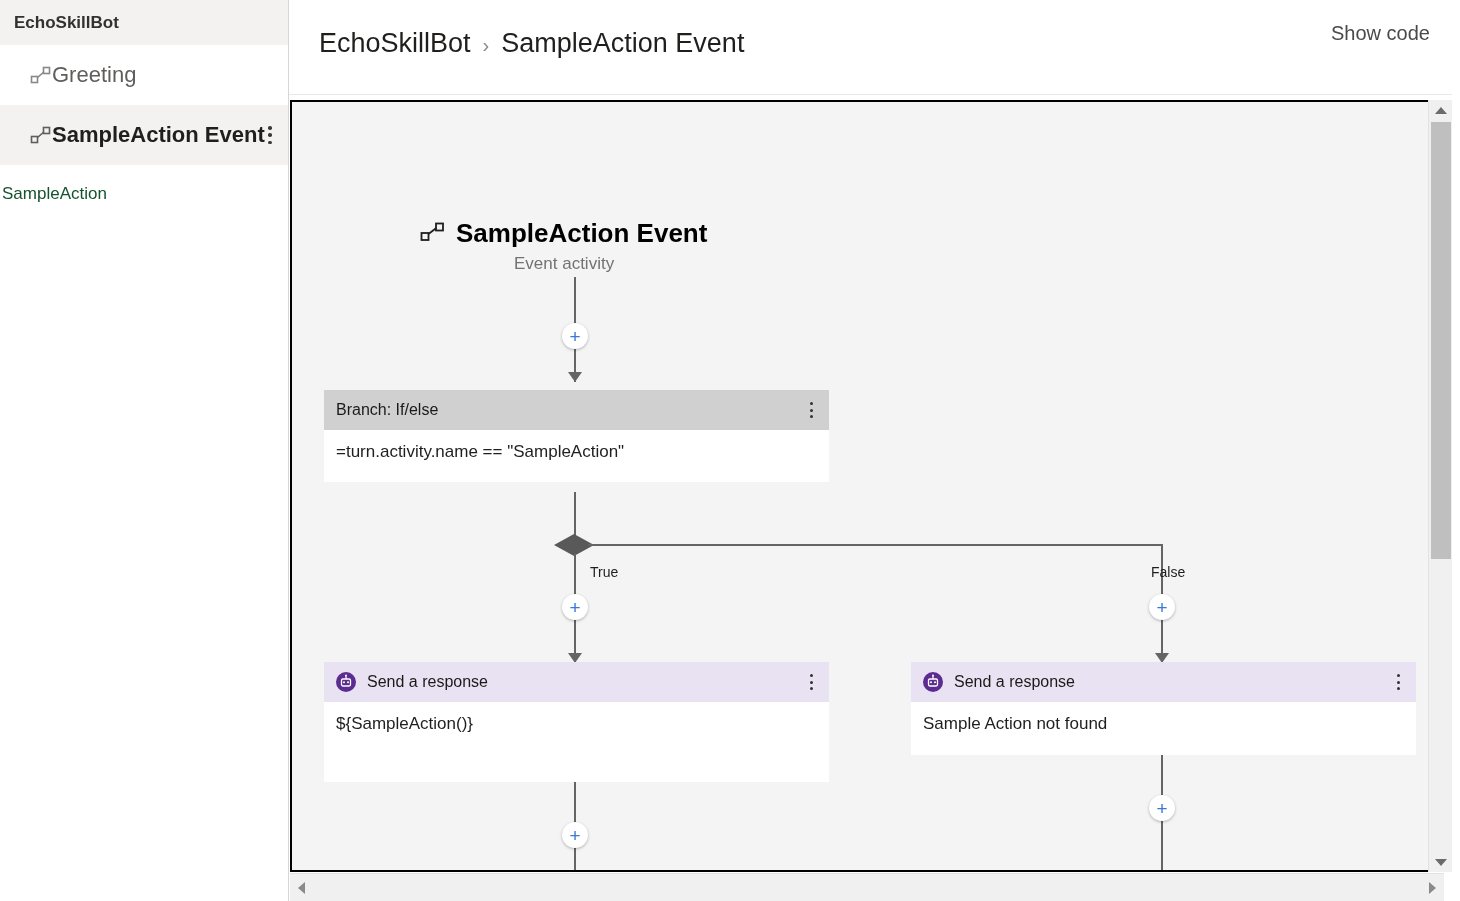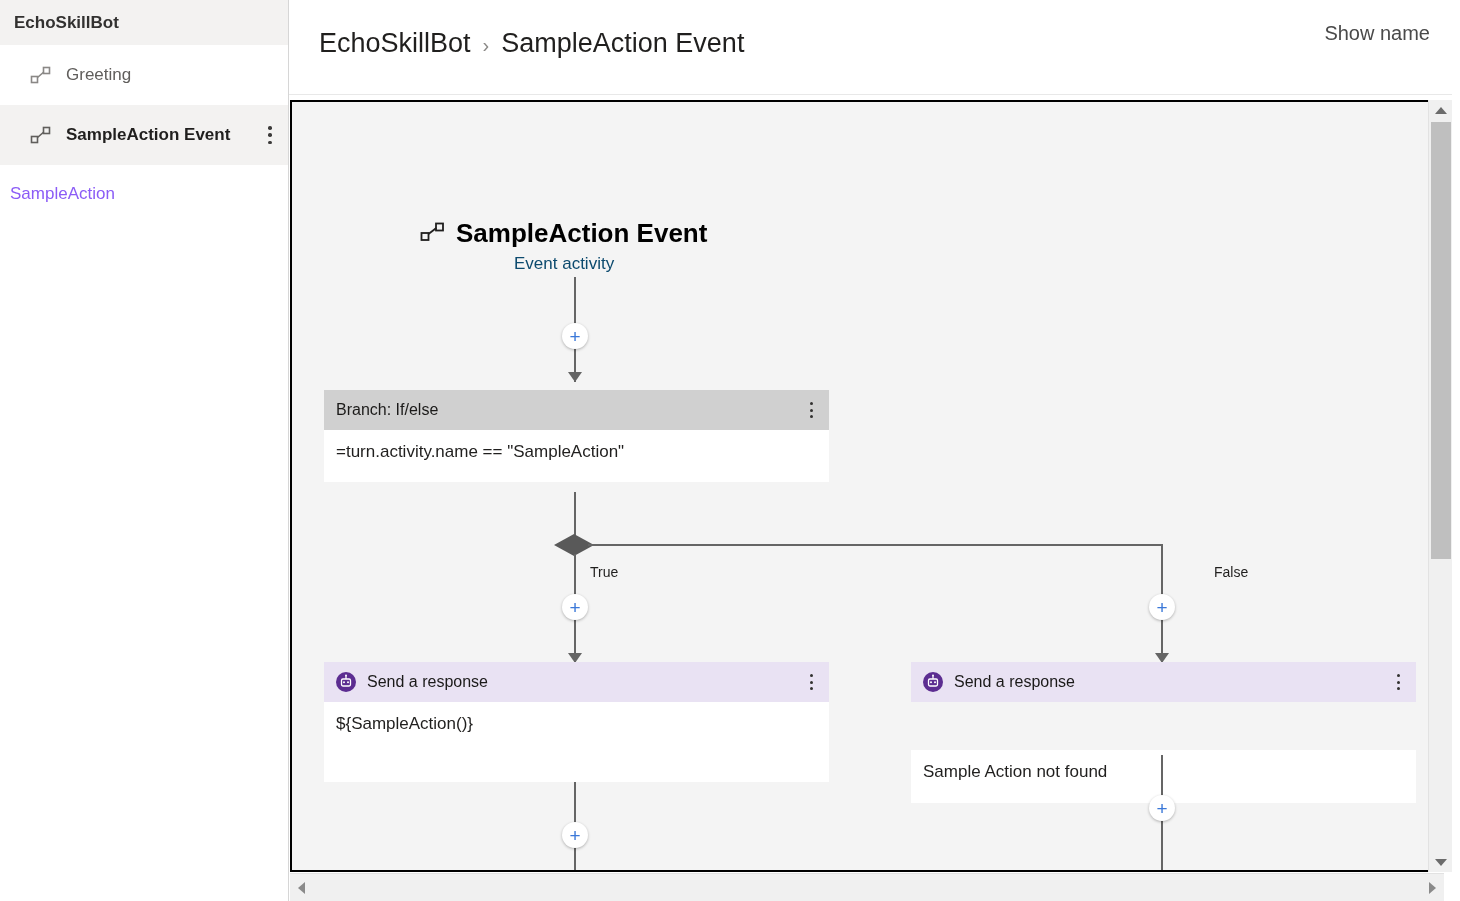--- a/index.html
+++ b/index.html
@@ -28,27 +28,27 @@
   }
   .sb-item {
     height: 60px;
     display: flex; align-items: center;
     padding-left: 30px;
     position: relative;
     cursor: pointer;
   }
   .sb-item.plain { background: #ffffff; }
   .sb-item.selected { background: #f3f2f1; }
-  .sb-item .tlabel { font-size: 17px; color: #605e5c; margin-left: 14px; }
+  .sb-item .tlabel { font-size: 22px; color: #605e5c; }
   .sb-item.selected .tlabel { color: #201f1e; font-weight: bold; }
   .sb-section {
     height: 58px;
     display: flex; align-items: center;
-    padding-left: 10px;
-    font-size: 17px; color: #8b5cf6;
+    padding-left: 2px;
+    font-size: 17px; color: #14532d;
     background: #ffffff;
   }
   .sb-dots {
     position: absolute; right: 11px; top: 50%;
     transform: translateY(-50%);
     width: 14px; height: 24px;
     display: flex; flex-direction: column; align-items: center;
     justify-content: space-between; padding: 3px 0;
     cursor: pointer;
   }
@@ -113,21 +113,21 @@
   .bot-ic { margin-right: 11px; display:inline-block; width: 20px; height: 20px; }
 
   
   .trigger-title {
     position: absolute;
     display: flex; align-items: center; gap: 10px;
     font-size: 26px; font-weight: bold; color: #000;
     white-space: nowrap;
   }
   .trigger-sub {
-    position: absolute; font-size: 17px; color: #0c4a6e;
+    position: absolute; font-size: 17px; color: #737373;
     white-space: nowrap;
   }
 
   
   .vline { position: absolute; width: 2px; background: #656565; }
   .hline { position: absolute; height: 2px; background: #656565; }
   .arrow-d {
     position: absolute; width: 0; height: 0;
     border-left: 7px solid transparent; border-right: 7px solid transparent;
     border-top: 10px solid #656565;
@@ -214,21 +214,21 @@
   </div>
 
   <div class="right">
 
     <div class="topbar">
       <div class="breadcrumb">
         <span class="bc-link">EchoSkillBot</span>
         <span class="bc-sep">›</span>
         <span>SampleAction Event</span>
       </div>
-      <div class="showcode">Show name</div>
+      <div class="showcode">Show code</div>
     </div>
 
     <div class="canvas-wrap">
       <div class="canvas">
 
         <div class="trigger-title" style="left:128px; top:116px;">
           <span>
             <svg width="26" height="20" viewBox="0 0 26 20">
               <rect x="1.5" y="11" width="7" height="7" fill="none" stroke="#201f1e" stroke-width="1.8"></rect>
               <rect x="16" y="1.5" width="7" height="7" fill="none" stroke="#201f1e" stroke-width="1.8"></rect>
@@ -261,21 +261,21 @@
         <div class="hline" style="left:296px; top:442px; width:575px;"></div>
 
         <div class="vline" style="left:282px; top:452px; height:110px;"></div>
         <div class="arrow-d" style="left:276px; top:551px;"></div>
         <div class="plusbtn" style="left:270px; top:492px;">+</div>
         <div class="edge-label" style="left:298px; top:462px;">True</div>
 
         <div class="vline" style="left:869px; top:442px; height:120px;"></div>
         <div class="arrow-d" style="left:863px; top:551px;"></div>
         <div class="plusbtn" style="left:857px; top:492px;">+</div>
-        <div class="edge-label" style="left:922px; top:462px;">False</div>
+        <div class="edge-label" style="left:859px; top:462px;">False</div>
 
         <div class="node resp" style="left:32px; top:560px; width:505px;">
           <div class="node-head">
             <span class="bot-ic">
               <svg width="20" height="20" viewBox="0 0 20 20">
                 <circle cx="10" cy="10" r="10" fill="#5c2d91"></circle>
                 <rect x="5.5" y="7" width="9" height="7" rx="1.4" fill="none" stroke="#ffffff" stroke-width="1.3"></rect>
                 <circle cx="8" cy="10.2" r="1" fill="#ffffff"></circle>
                 <circle cx="12" cy="10.2" r="1" fill="#ffffff"></circle>
                 <line x1="10" y1="4" x2="10" y2="7" stroke="#ffffff" stroke-width="1.2"></line>
@@ -304,21 +304,21 @@
                 <circle cx="10" cy="3.6" r="1" fill="#ffffff"></circle>
               </svg>
             </span>
             <span class="ttl">Send a response</span>
             <span class="dots3">
                 <i></i>
                 <i></i>
                 <i></i>
               </span>
           </div>
-          <div class="node-body" style="height:53px;margin-top:48px;">Sample Action not found</div>
+          <div class="node-body" style="height:53px;">Sample Action not found</div>
         </div>
 
         <div class="vline" style="left:282px; top:680px; height:92px;"></div>
         <div class="plusbtn" style="left:270px; top:720px;">+</div>
 
         <div class="vline" style="left:869px; top:653px; height:119px;"></div>
         <div class="plusbtn" style="left:857px; top:693px;">+</div>
 
       </div>
     </div>

